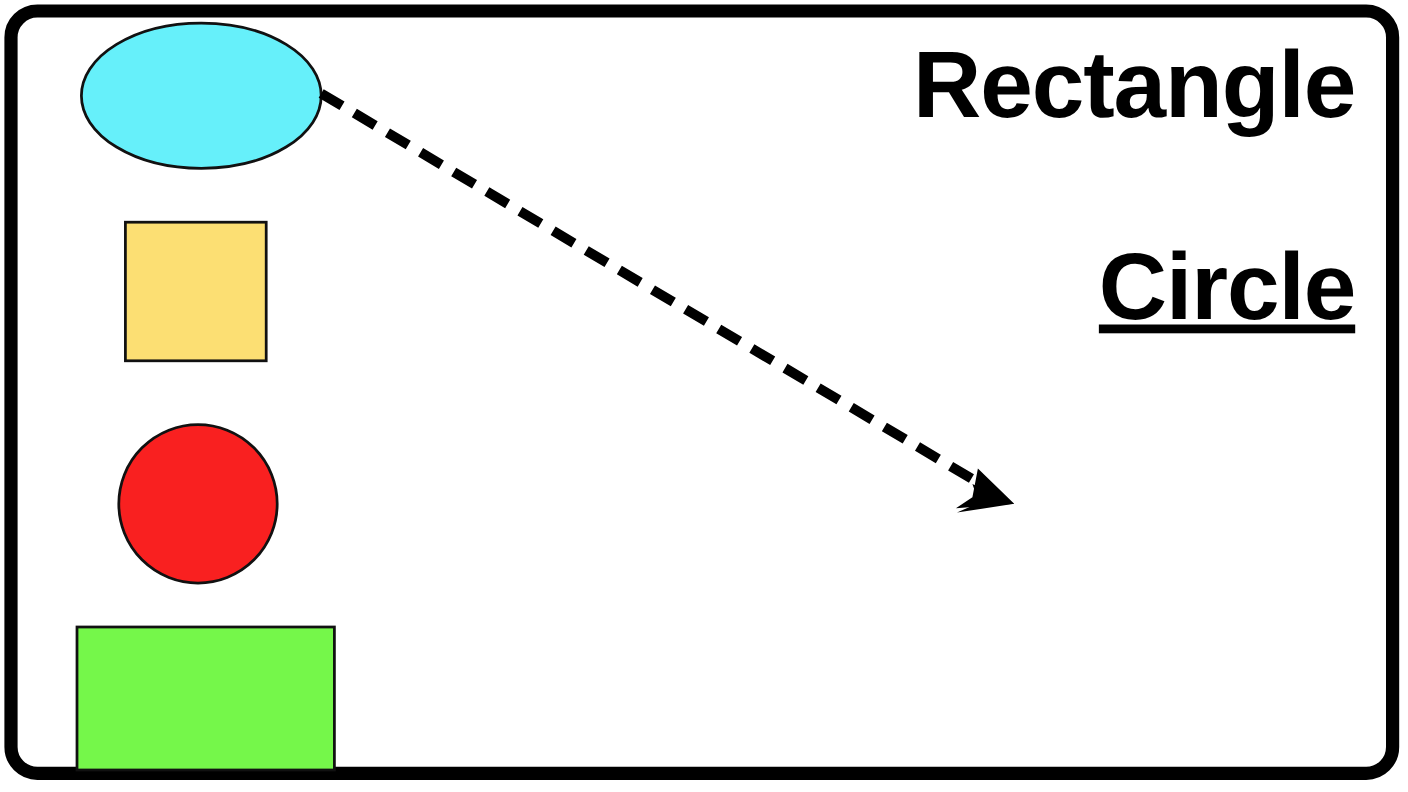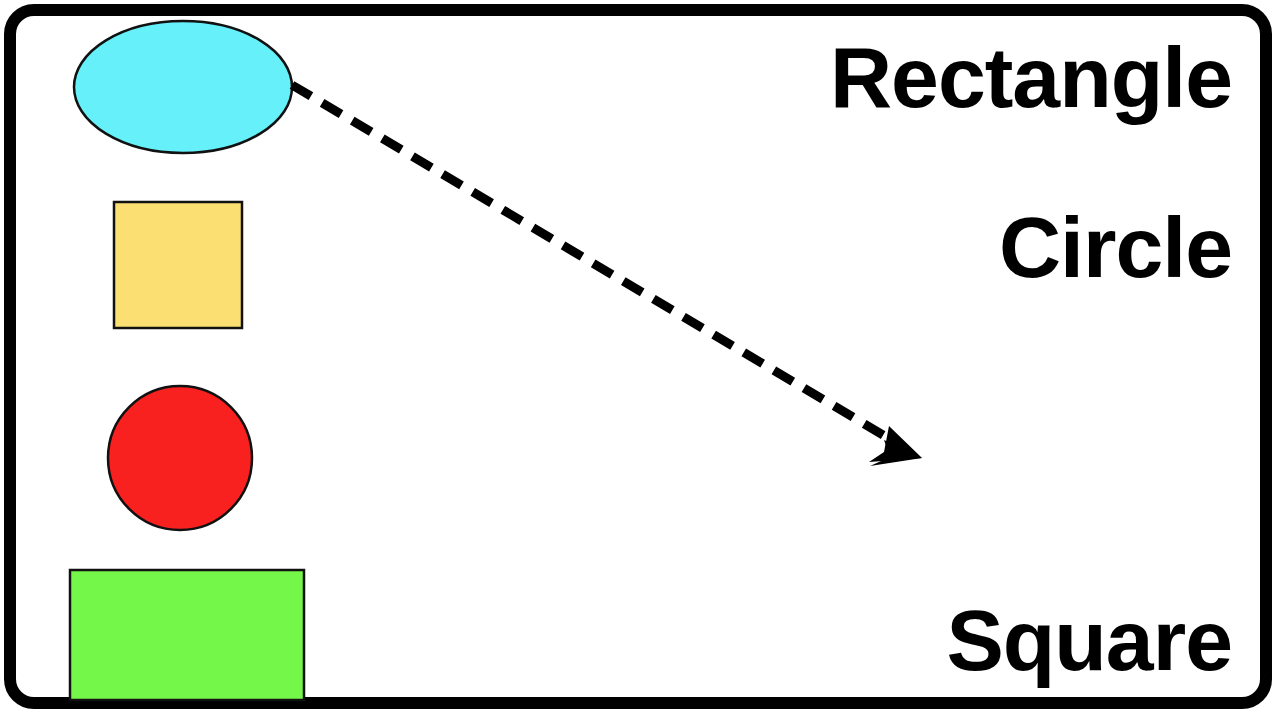--- a/index.html
+++ b/index.html
@@ -50,21 +50,21 @@
     font-family: "Liberation Sans", sans-serif;
     font-weight: bold;
     font-size: 86px;
     line-height: 1;
     letter-spacing: -1px;
     white-space: nowrap;
     text-align: right;
     right: 48px;
   }
   #label-rectangle { top: 34px; }
-  #label-circle    { top: 204px; }
+  #label-circle    { top: 218px; text-decoration: underline; }
   #label-oval      { top: 410px; }
   #label-square    { top: 597px; }
 </style>
 </head>
 <body>
 
 <div id="canvas">
 
   <div id="frame"></div>
 
@@ -84,15 +84,14 @@
       <polygon points="922,458 884,440 890,457 870,466" fill="#000000"></polygon>
       <polygon points="922,458 889,426 884,452 869,462" fill="#000000"></polygon>
     </g>
   </svg>
 
   <div class="label" id="label-rectangle">Rectangle</div>
 
   <div class="label" id="label-circle">Circle</div>
 
 
-  <div class="label" id="label-square">Square</div>
 
 </div>
 
 </body></html>

